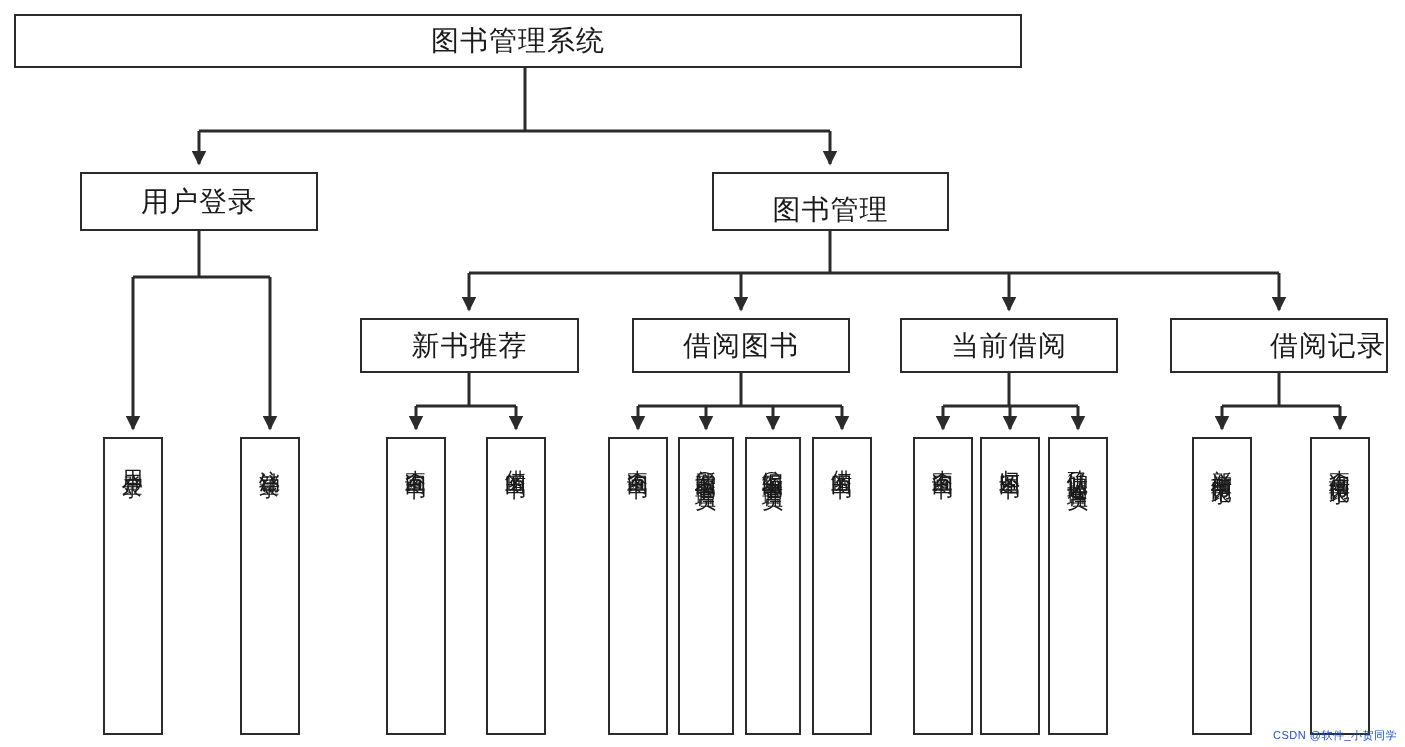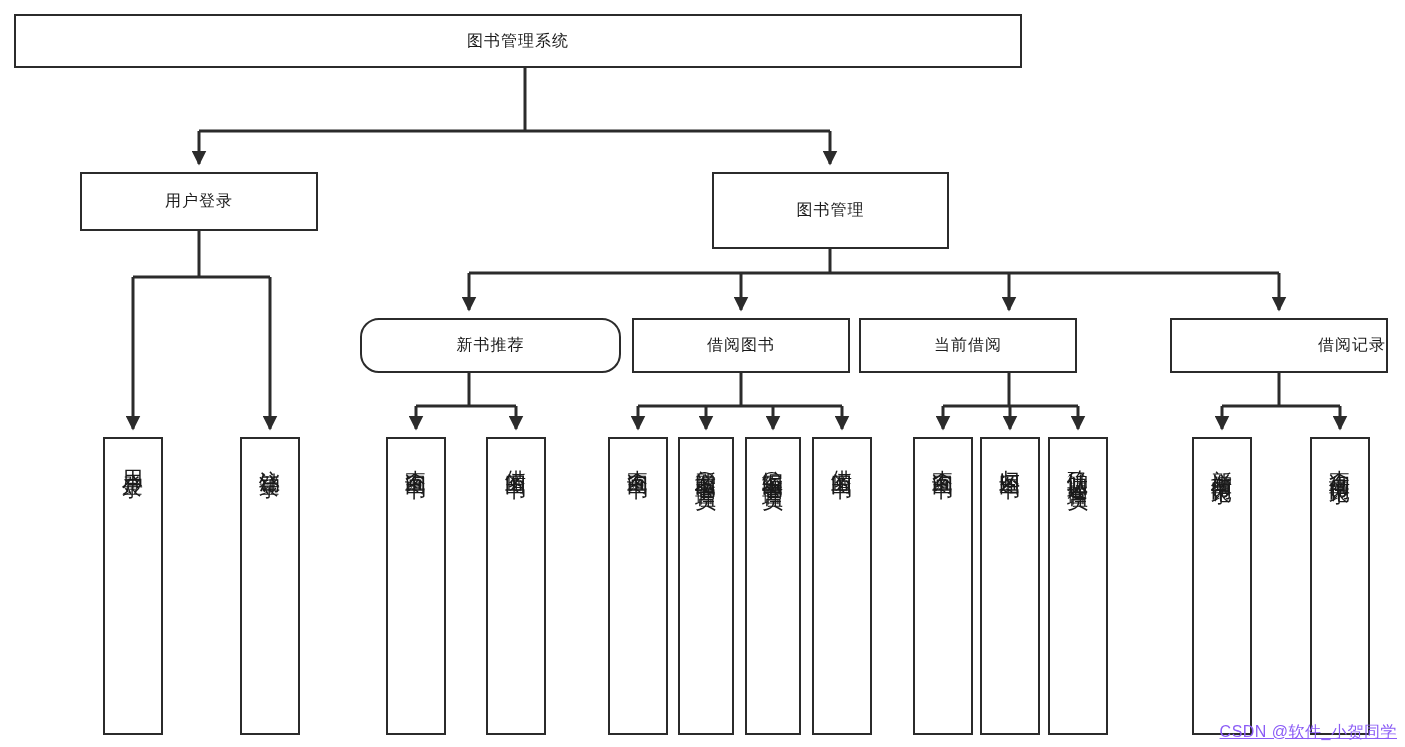--- a/index.html
+++ b/index.html
@@ -28,44 +28,43 @@
     position: absolute;
     box-sizing: border-box;
     border: 2px solid #2b2b2b;
     background: #ffffff;
     display: flex;
     align-items: center;
     justify-content: center;
     color: #1a1a1a;
   }
   .node.horiz {
-    font-size: 16px;
+    font-size: 28px;
     letter-spacing: 1px;
   }
   .node.vert {
     font-size: 21px;
     padding-top: 14px;
     align-items: flex-start;
   }
   .node.vert .vtext {
     writing-mode: vertical-rl;
     text-orientation: upright;
     letter-spacing: 3px;
     line-height: 1;
     white-space: nowrap;
   }
   .watermark {
     position: absolute;
     right: 8px;
     bottom: 4px;
-    font-size: 16px;
-    color: #8b5cf6;
+    font-size: 11px;
+    color: #1d4ed8;
     white-space: nowrap;
     letter-spacing: 0.5px;
-    text-decoration: underline;
   }
 </style>
 </head>
 <body>
 
 <div id="canvas">
 
   <svg id="edges" viewBox="0 0 1405 747" xmlns="http://www.w3.org/2000/svg">
     <defs>
       <marker id="arrow" viewBox="0 0 10 10" refX="9" refY="5" markerWidth="5" markerHeight="5" orient="auto-start-reverse" markerUnits="strokeWidth">
@@ -119,31 +118,31 @@
     </g>
   </svg>
 
   <div class="node horiz" style="left: 14px; top: 14px; width: 1008px; height: 54px;">
     <span>图书管理系统</span>
   </div>
 
   <div class="node horiz" style="left: 80px; top: 172px; width: 238px; height: 59px;">
     <span>用户登录</span>
   </div>
-  <div class="node horiz" style="left: 712px; top: 172px; width: 237px; height: 77px;">
+  <div class="node horiz" style="left: 712px; top: 172px; width: 237px; height: 59px; align-items: flex-end;">
     <span>图书管理</span>
   </div>
 
-  <div class="node horiz" style="left: 360px; top: 318px; width: 261px; height: 55px; border-radius: 19px;">
+  <div class="node horiz" style="left: 360px; top: 318px; width: 219px; height: 55px;">
     <span>新书推荐</span>
   </div>
   <div class="node horiz" style="left: 632px; top: 318px; width: 218px; height: 55px;">
     <span>借阅图书</span>
   </div>
-  <div class="node horiz" style="left: 859px; top: 318px; width: 218px; height: 55px;">
+  <div class="node horiz" style="left: 900px; top: 318px; width: 218px; height: 55px;">
     <span>当前借阅</span>
   </div>
   <div class="node horiz" style="left: 1170px; top: 318px; width: 218px; height: 55px; justify-content: flex-end;">
     <span>借阅记录</span>
   </div>
 
   <div class="node vert" style="left: 103px; top: 437px; width: 60px; height: 298px;">
     <span class="vtext">用户登录</span>
   </div>
   <div class="node vert" style="left: 240px; top: 437px; width: 60px; height: 298px;">

